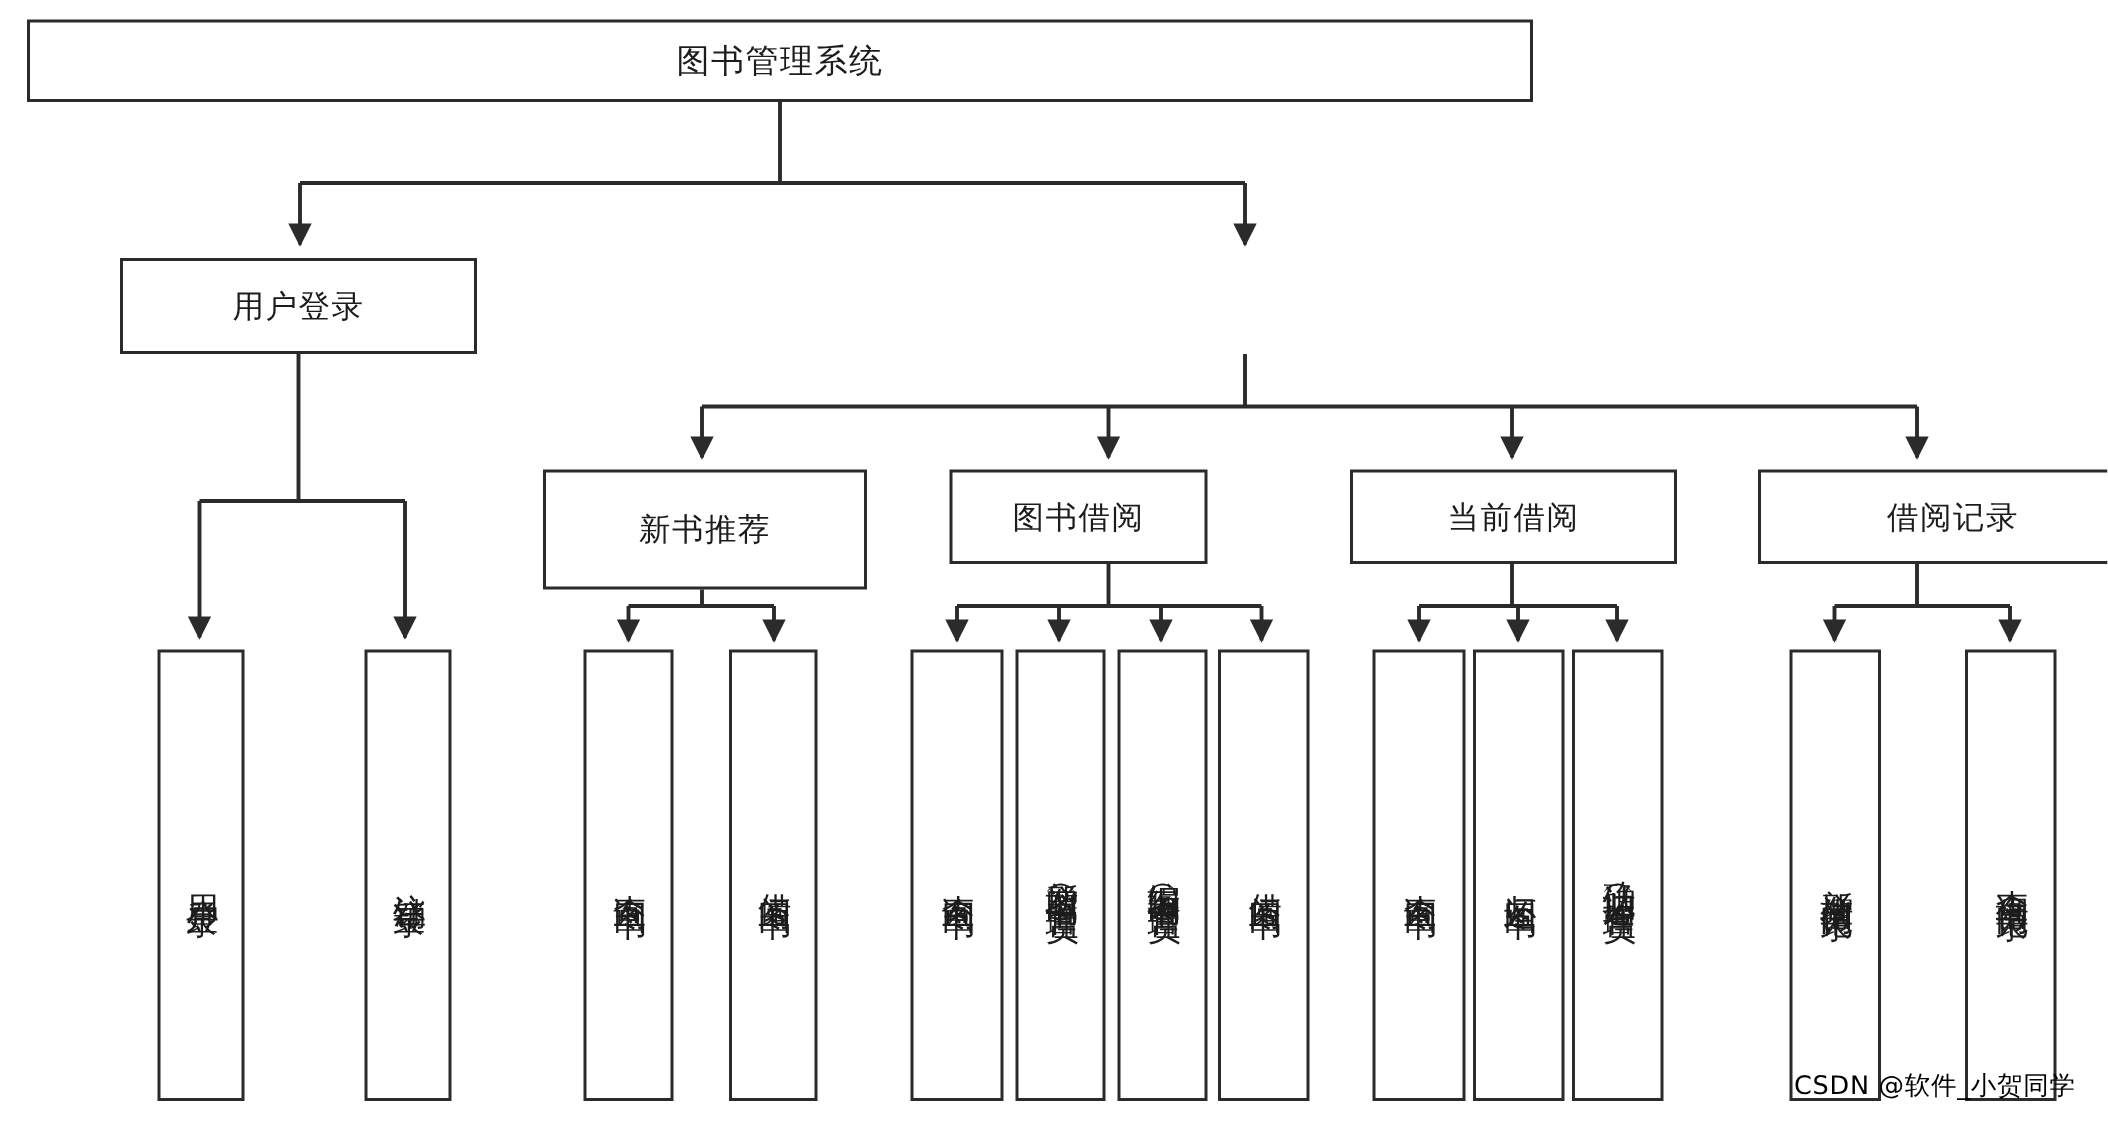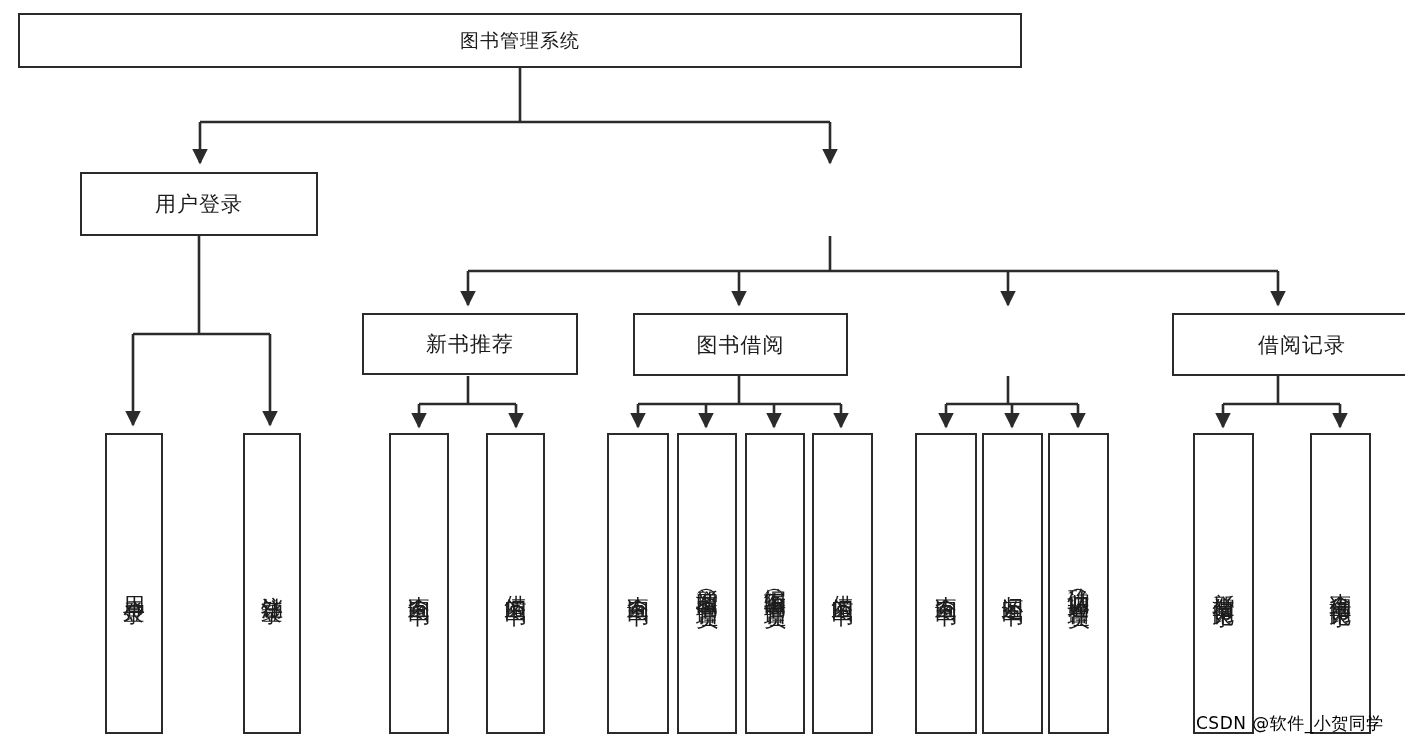--- a/index.html
+++ b/index.html
@@ -28,21 +28,21 @@
     display:flex;
     align-items:center;
     justify-content:center;
     color:#1c1c1c;
   }
   .node.h-label{
     font-size:21px;
     letter-spacing:1px;
   }
   .node.root-label{
-    font-size:19px;
+    font-size:22px;
     letter-spacing:1px;
   }
   .node.v-label{
     writing-mode:vertical-rl;
     text-orientation:upright;
     font-size:22px;
     letter-spacing:3px;
     line-height:1;
     padding-top:6px;
     padding-bottom:6px;
@@ -121,25 +121,28 @@
   </svg>
 
   <div class="node root-label" style="left:18px;top:13px;width:1004px;height:55px;">
     <span>图书管理系统</span>
   </div>
 
   <div class="node h-label" style="left:80px;top:172px;width:238px;height:64px;">
     <span>用户登录</span>
   </div>
 
-  <div class="node h-label" style="left:362px;top:313px;width:216px;height:62px;">
+  <div class="node h-label" style="left:362px;top:313px;width:216px;height:80px;">
     <span>新书推荐</span>
   </div>
-  <div class="node h-label" style="left:633px;top:313px;width:215px;height:63px;">
+  <div class="node h-label" style="left:633px;top:313px;width:172px;height:63px;">
     <span>图书借阅</span>
+  </div>
+  <div class="node h-label" style="left:900px;top:313px;width:218px;height:63px;">
+    <span>当前借阅</span>
   </div>
   <div class="node h-label" style="left:1172px;top:313px;width:260px;height:63px;">
     <span>借阅记录</span>
   </div>
 
   <div class="node v-label" style="left:105px;top:433px;width:58px;height:301px;">
     <span>用户登录</span>
   </div>
   <div class="node v-label" style="left:243px;top:433px;width:58px;height:301px;">
     <span>注销登录</span>

